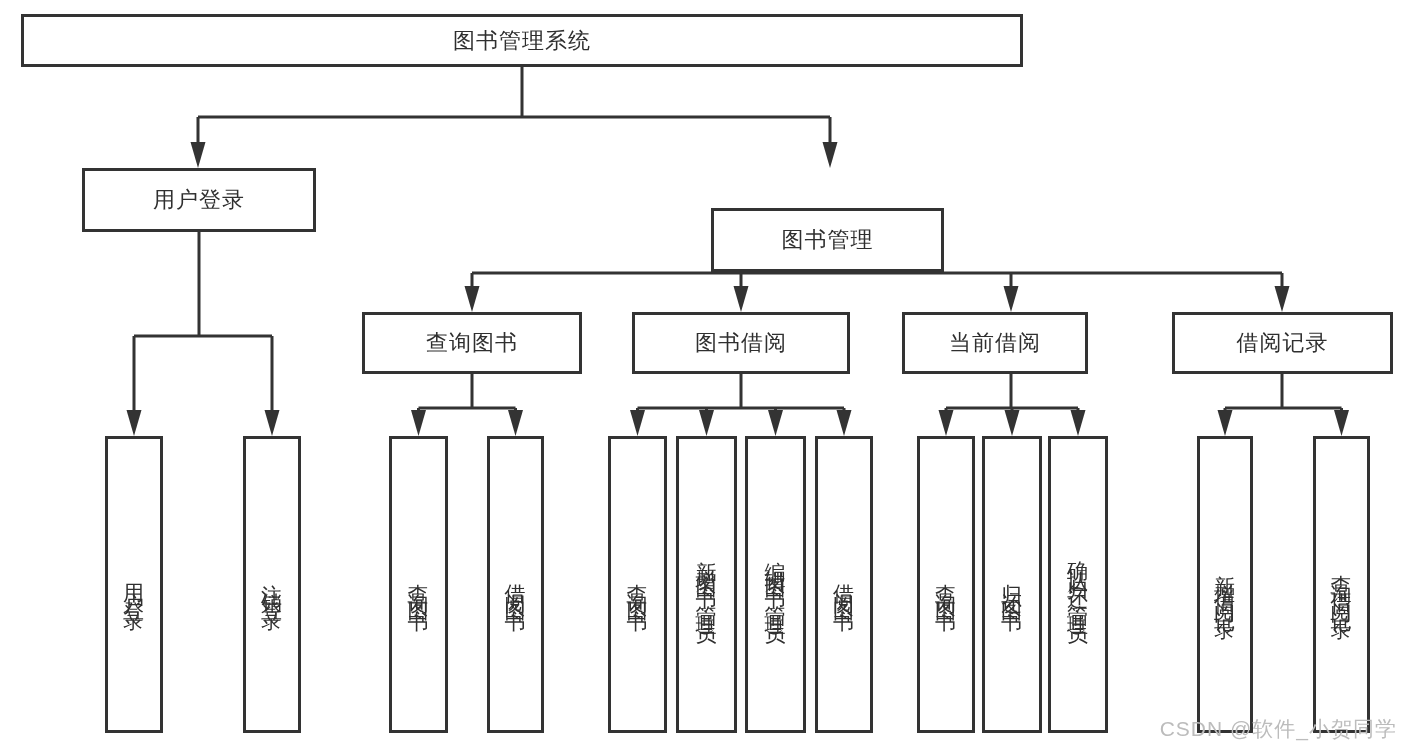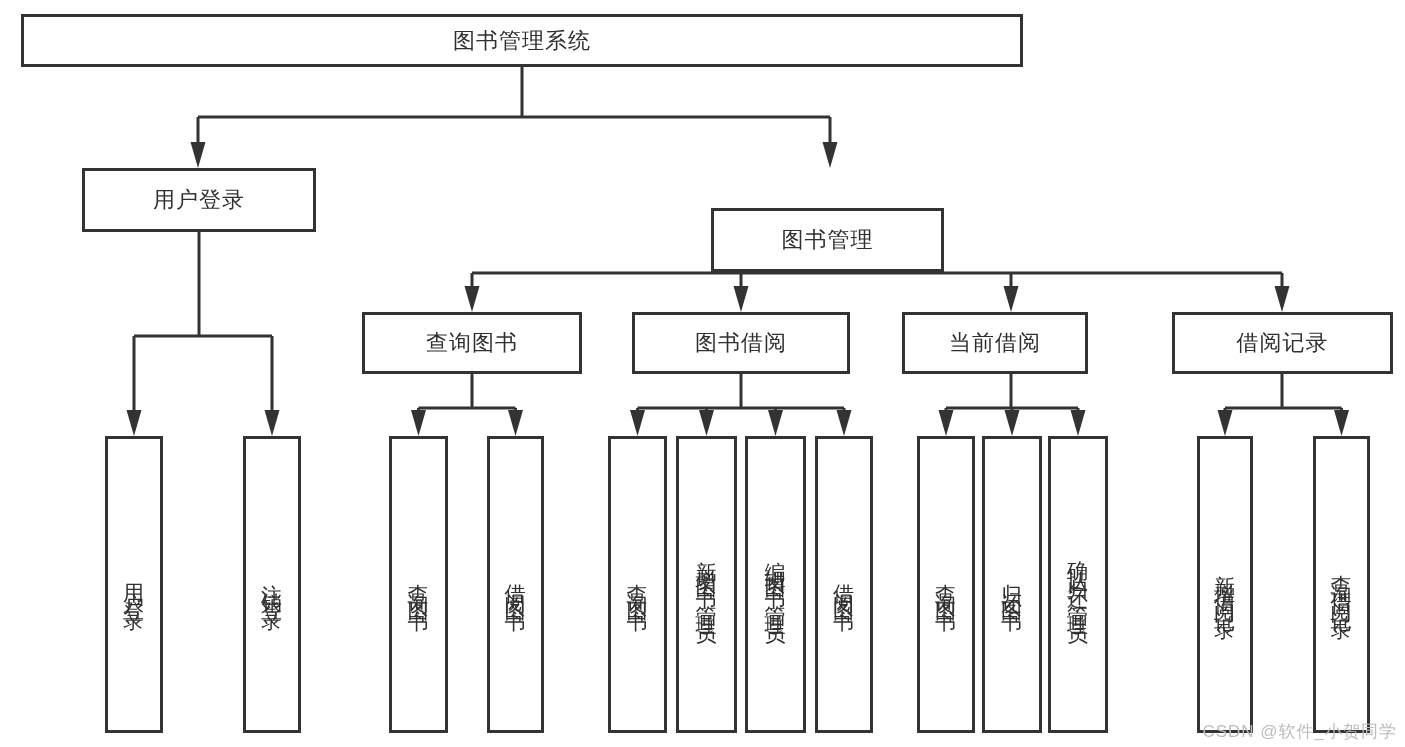--- a/index.html
+++ b/index.html
@@ -49,21 +49,21 @@
     writing-mode:vertical-rl;
     text-orientation:mixed;
     font-size:21px;
     letter-spacing:9px;
     line-height:1;
   }
   .watermark{
     position:absolute;
     right:8px;
     bottom:4px;
-    font-size:17px;
+    font-size:21px;
     color:var(--wm);
     letter-spacing:1px;
     z-index:5;
     white-space:nowrap;
   }
 </style>
 </head>
 <body>
 
 <div class="canvas">

